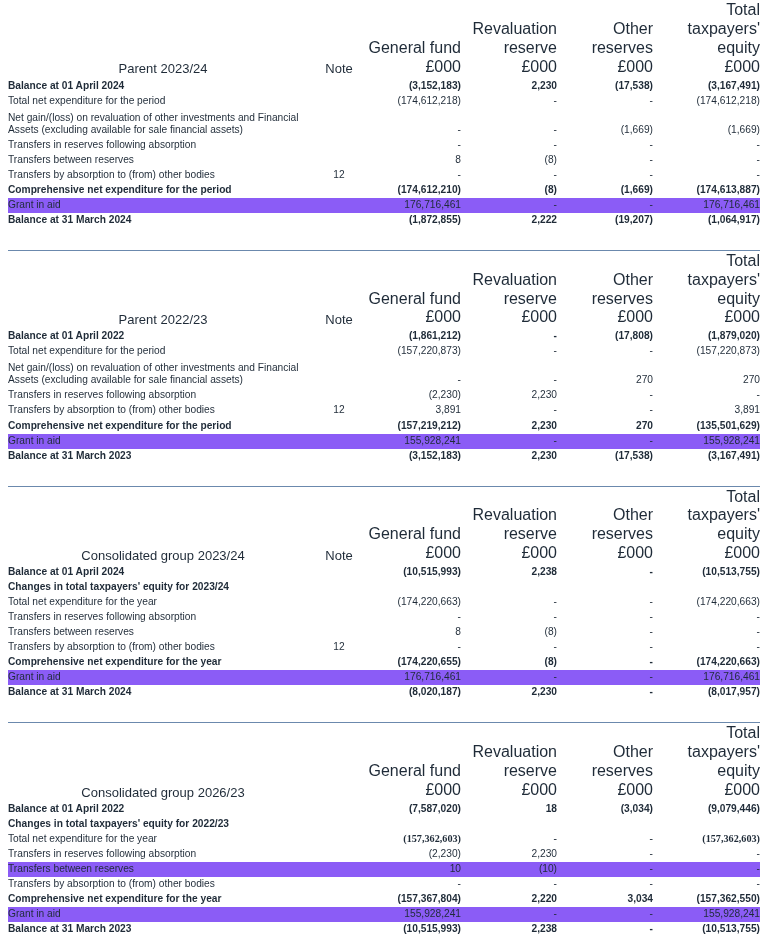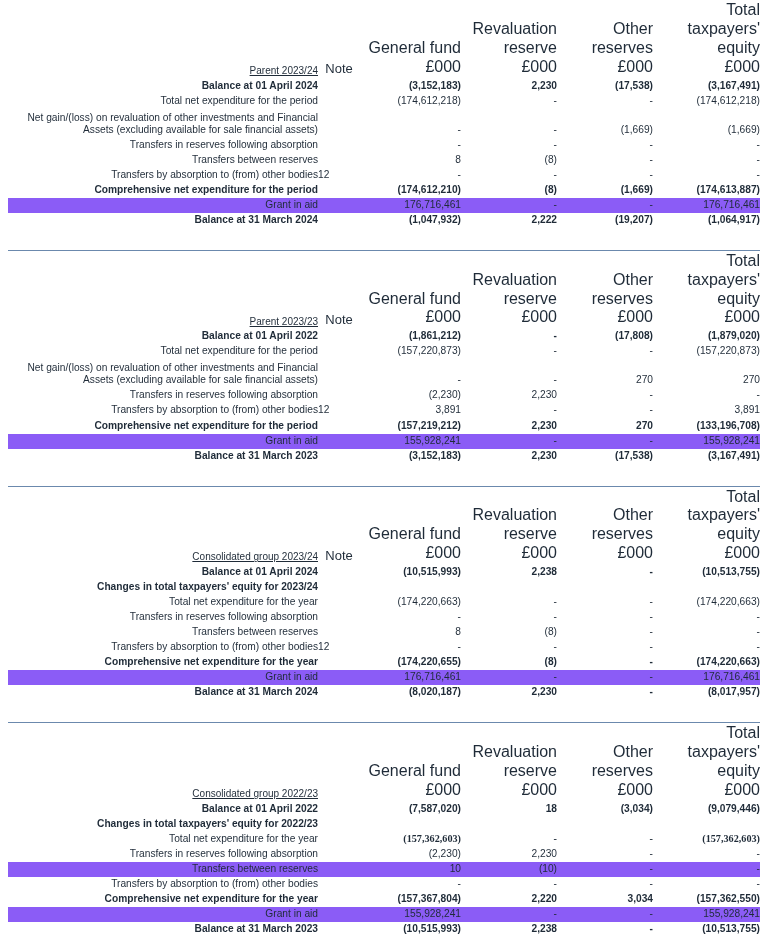--- a/index.html
+++ b/index.html
@@ -40,49 +40,49 @@
 
   .sceq-block td, .sceq-block th {
     padding: 1px 0 2px 0;
     vertical-align: bottom;
     font-weight: normal;
     border: 0;
   }
 
   
   .hdr-label {
-    text-align: right;
+    text-align: center;
     font-weight: bold;
     padding-left: 4px;
     vertical-align: bottom;
-    font-size: 10px;
-    text-decoration: underline;
+    font-size: 13px;
   }
   .hdr-note {
     text-align: center;
     font-weight: bold;
     vertical-align: bottom;
     font-size: 13px;
   }
   .hdr-num {
     text-align: right;
     font-weight: bold;
     vertical-align: bottom;
     padding-right: 5px;
     font-size: 16px;
     white-space: pre-line;
   }
 
   
   .lbl {
-    text-align: right;
+    text-align: left;
     padding-left: 4px;
     padding-right: 6px;
   }
   .note {
+    text-align: center;
   }
   .num {
     text-align: right;
     padding-right: 5px;
     white-space: nowrap;
   }
 
   
   tr.bold .lbl, tr.bold .num, tr.bold .note { font-weight: bold; }
   tr.numbold .num { font-weight: bold; font-family: Liberation Serif, serif; }
@@ -194,41 +194,41 @@
             <td class="lbl  bb-thick">Grant in aid</td>
             <td class="note"></td>
             <td class="num  bb-thick">176,716,461</td>
             <td class="num  bb-thick">-</td>
             <td class="num  bb-thick">-</td>
             <td class="num  bb-thick">176,716,461</td>
           </tr>
           <tr class="bold">
             <td class="lbl  bb-thick">Balance at 31 March 2024</td>
             <td class="note"></td>
-            <td class="num  bb-thick">(1,047,932)</td>
+            <td class="num  bb-thick">(1,872,855)</td>
             <td class="num  bb-thick">2,222</td>
             <td class="num  bb-thick">(19,207)</td>
             <td class="num  bb-thick">(1,064,917)</td>
           </tr>
         </tbody>
       </table>
       <div class="block-gap-md"></div>
       <div class="block-rule"></div>
       <table class="sceq-block">
         <colgroup>
           <col class="c-label">
           <col class="c-note">
           <col class="c-gf">
           <col class="c-rr">
           <col class="c-or">
           <col class="c-tte">
         </colgroup>
         <thead>
           <tr>
-            <th class="hdr-label">Parent 2023/23</th>
+            <th class="hdr-label">Parent 2022/23</th>
             <th class="hdr-note">Note</th>
             <th class="hdr-num">General fund
 £000</th>
             <th class="hdr-num">Revaluation
 reserve
 £000</th>
             <th class="hdr-num">Other
 reserves
 £000</th>
             <th class="hdr-num">Total
@@ -277,21 +277,21 @@
             <td class="num  bb-thick">-</td>
             <td class="num  bb-thick">-</td>
             <td class="num  bb-thick">3,891</td>
           </tr>
           <tr class="bold">
             <td class="lbl  bb-thick">Comprehensive net expenditure for the period</td>
             <td class="note"></td>
             <td class="num  bb-thick">(157,219,212)</td>
             <td class="num  bb-thick">2,230</td>
             <td class="num  bb-thick">270</td>
-            <td class="num  bb-thick">(133,196,708)</td>
+            <td class="num  bb-thick">(135,501,629)</td>
           </tr>
           <tr class="shade">
             <td class="lbl  bb-thick">Grant in aid</td>
             <td class="note"></td>
             <td class="num  bb-thick">155,928,241</td>
             <td class="num  bb-thick">-</td>
             <td class="num  bb-thick">-</td>
             <td class="num  bb-thick">155,928,241</td>
           </tr>
           <tr class="bold">
@@ -414,21 +414,21 @@
         <colgroup>
           <col class="c-label">
           <col class="c-note">
           <col class="c-gf">
           <col class="c-rr">
           <col class="c-or">
           <col class="c-tte">
         </colgroup>
         <thead>
           <tr>
-            <th class="hdr-label">Consolidated group 2022/23</th>
+            <th class="hdr-label">Consolidated group 2026/23</th>
             <th class="hdr-note"></th>
             <th class="hdr-num">General fund
 £000</th>
             <th class="hdr-num">Revaluation
 reserve
 £000</th>
             <th class="hdr-num">Other
 reserves
 £000</th>
             <th class="hdr-num">Total

